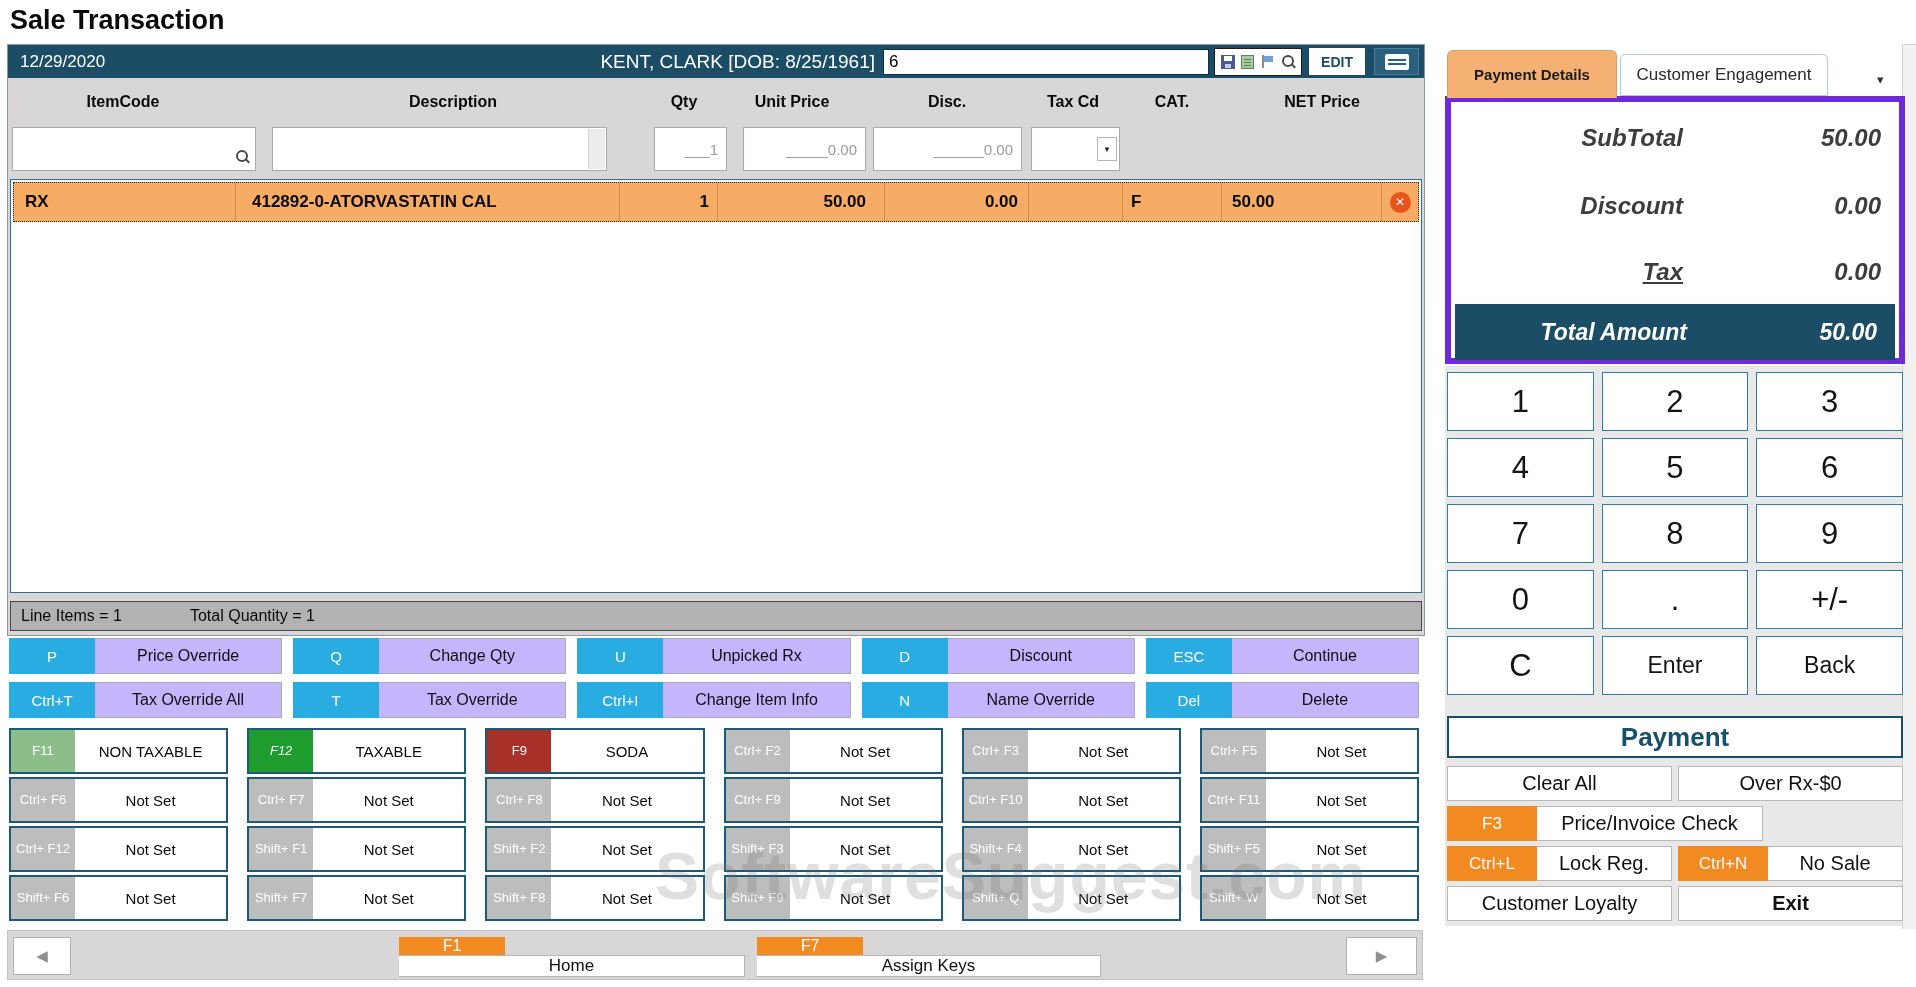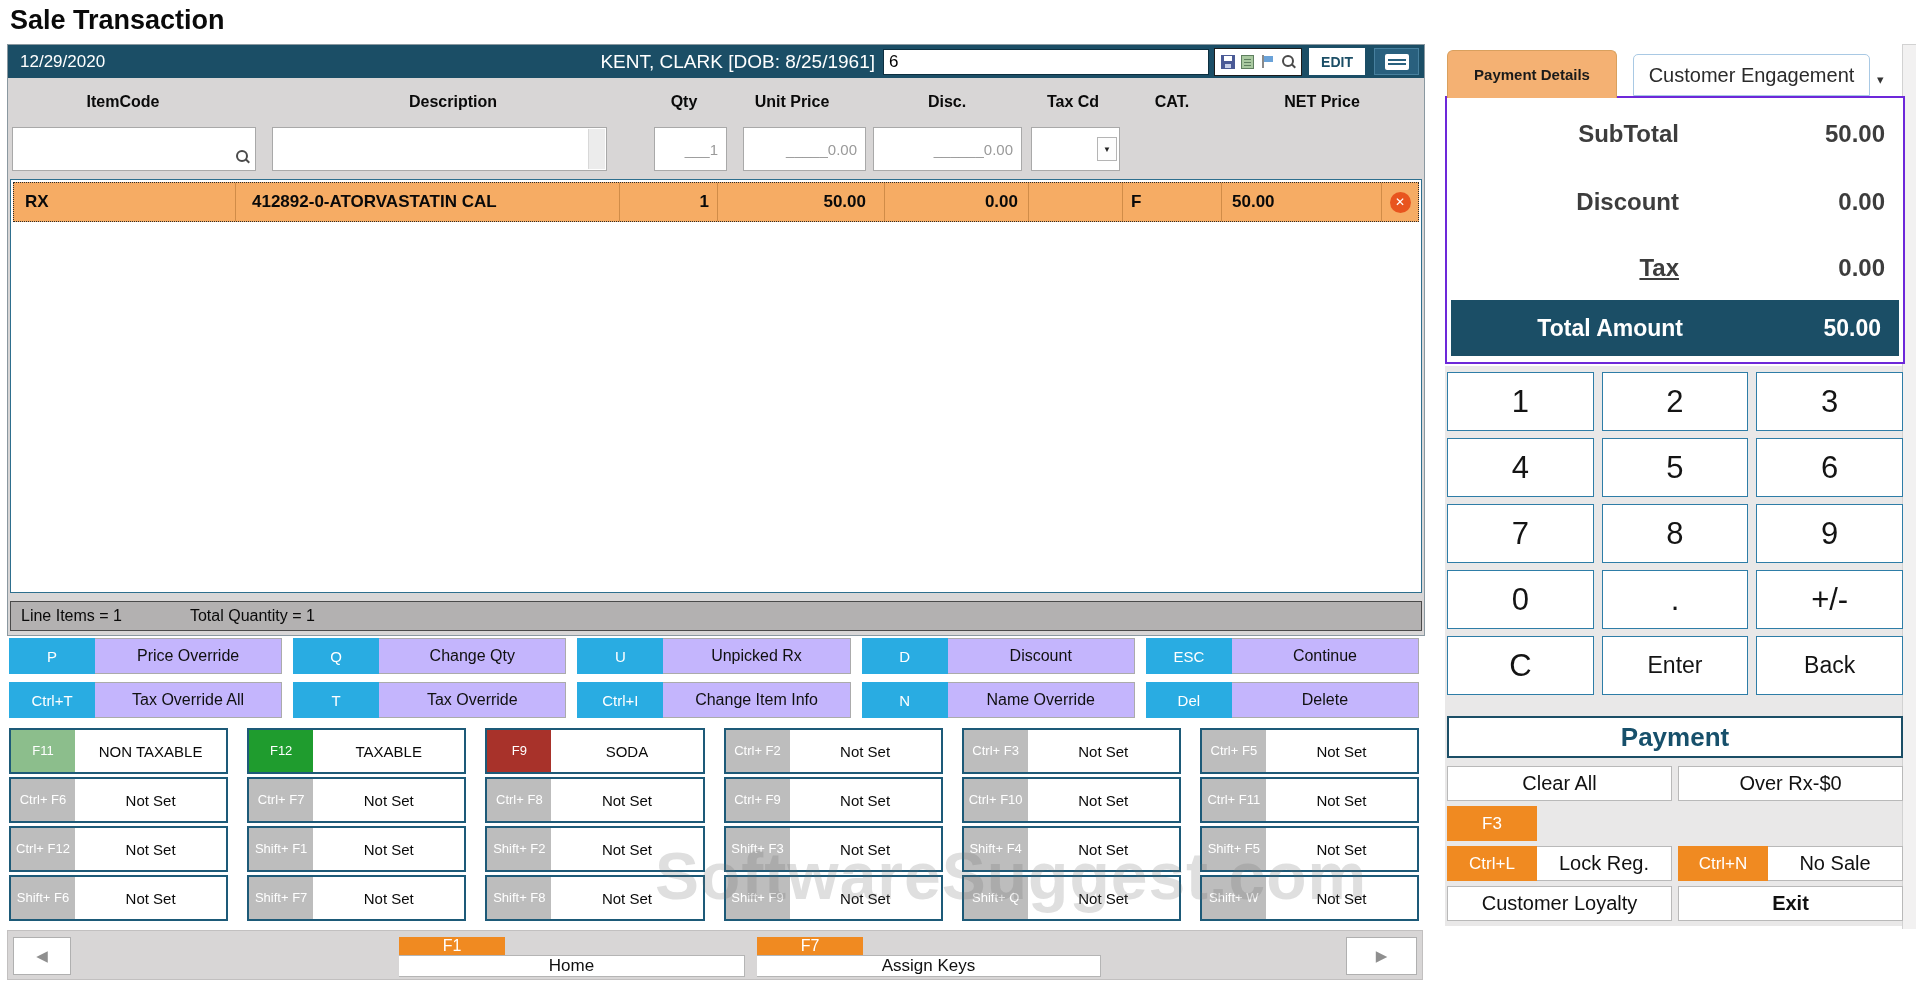--- a/index.html
+++ b/index.html
@@ -90,24 +90,24 @@
   .navkey{width:106px;background:#F08A21;color:#fff;font-size:16px;display:flex;align-items:center;justify-content:center;}
   .navlabel{flex:1;background:#fff;border:1px solid #b5b5b5;border-left:none;font-size:17px;color:#101010;
             display:flex;align-items:center;justify-content:center;box-sizing:border-box;}
 
   
   .rpanel{position:absolute;left:1445px;top:44px;width:460px;height:886px;}
   .rbottom{position:absolute;left:0;top:322px;width:460px;height:560px;background:#E9E8E8;}
   .tab{position:absolute;display:flex;align-items:center;justify-content:center;box-sizing:border-box;cursor:pointer;}
   .tab.active{left:2px;top:6px;width:170px;height:48px;background:#F4B173;border:1px solid #d9a05e;border-bottom:none;
               border-radius:6px 6px 0 0;font-weight:bold;font-size:15px;color:#1a1a1a;z-index:3;}
-  .tab.inactive{left:188px;top:10px;width:237px;height:42px;background:#fff;border:1px solid #a9c9e4;
-                border-radius:5px 5px 0 0;font-size:20px;color:#2b2b2b;}
+  .tab.inactive{left:175px;top:10px;width:208px;height:42px;background:#fff;border:1px solid #a9c9e4;
+                border-radius:5px 5px 0 0;font-size:17px;color:#2b2b2b;}
   .tabcaret{position:absolute;left:432px;top:28px;font-size:13px;color:#333;cursor:pointer;}
-  .totals{position:absolute;left:0;top:52px;width:460px;height:268px;background:#fff;border:2px solid #6d28d9;box-sizing:border-box;z-index:2;}
+  .totals{position:absolute;left:0;top:52px;width:460px;height:268px;background:#fff;border:6px solid #6d28d9;box-sizing:border-box;z-index:2;font-style:italic;}
   .trow{position:absolute;left:0;width:100%;height:40px;display:flex;align-items:center;}
   .tlab{width:232px;text-align:right;font-weight:bold;font-size:24px;color:#3d3d3d;}
   .tlab.u{text-decoration:underline;}
   .tval{flex:1;text-align:right;padding-right:18px;font-weight:bold;font-size:24px;color:#3d3d3d;}
   .totalbar{position:absolute;left:4px;right:4px;top:202px;height:56px;background:#1B4E66;display:flex;align-items:center;}
   .totalbar .tlab,.totalbar .tval{color:#fff;font-size:23px;}
 
   .numpad{position:absolute;left:2px;top:328px;width:456px;display:grid;grid-template-columns:repeat(3,1fr);gap:7px 8px;z-index:2;}
   .np{height:59px;background:#fff;border:1px solid #2E7DA7;display:flex;align-items:center;justify-content:center;
       font-size:31px;color:#141414;box-sizing:border-box;cursor:pointer;}
@@ -249,21 +249,21 @@
           <span class="sc-label">Delete</span>
         </div>
       </div>
     </div>
   <div class="hotkeys">
       <div class="hk-cell">
         <span class="hk-key" style="background: rgb(140, 190, 140);">F11</span>
         <span class="hk-label">NON TAXABLE</span>
       </div>
       <div class="hk-cell">
-        <span class="hk-key" style="background: rgb(31, 156, 46);">F12</span>
+        <span class="hk-key" style="background: rgb(31, 156, 46); font-style: italic;">F12</span>
         <span class="hk-label">TAXABLE</span>
       </div>
       <div class="hk-cell">
         <span class="hk-key" style="background: rgb(168, 50, 42);">F9</span>
         <span class="hk-label">SODA</span>
       </div>
       <div class="hk-cell">
         <span class="hk-key">Ctrl+ F2</span>
         <span class="hk-label">Not Set</span>
       </div>
@@ -418,20 +418,21 @@
         <div class="paybtn">
           <span class="pay-label">Clear All</span>
         </div>
         <div class="paybtn">
           <span class="pay-label">Over Rx-$0</span>
         </div>
       </div>
       <div class="pay-row">
         <div class="paybtn wide">
           <span class="pay-key">F3</span>
+          <span class="pay-label nk">Price/Invoice Check</span>
         </div>
         <div class="pay-spacer"></div>
       </div>
       <div class="pay-row">
         <div class="paybtn">
           <span class="pay-key">Ctrl+L</span>
           <span class="pay-label nk">Lock Reg.</span>
         </div>
         <div class="paybtn">
           <span class="pay-key">Ctrl+N</span>

